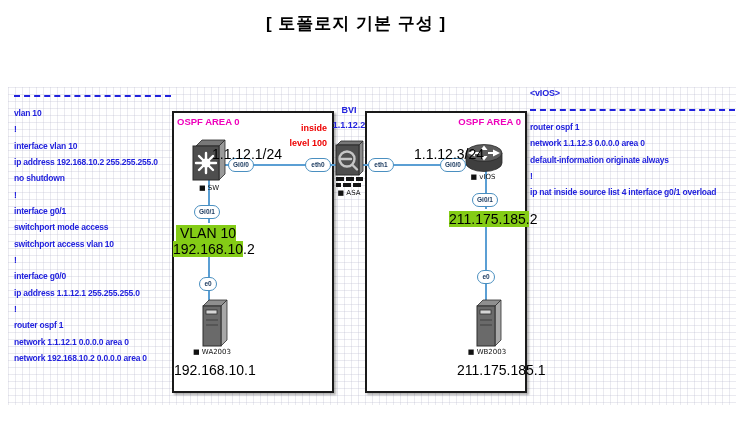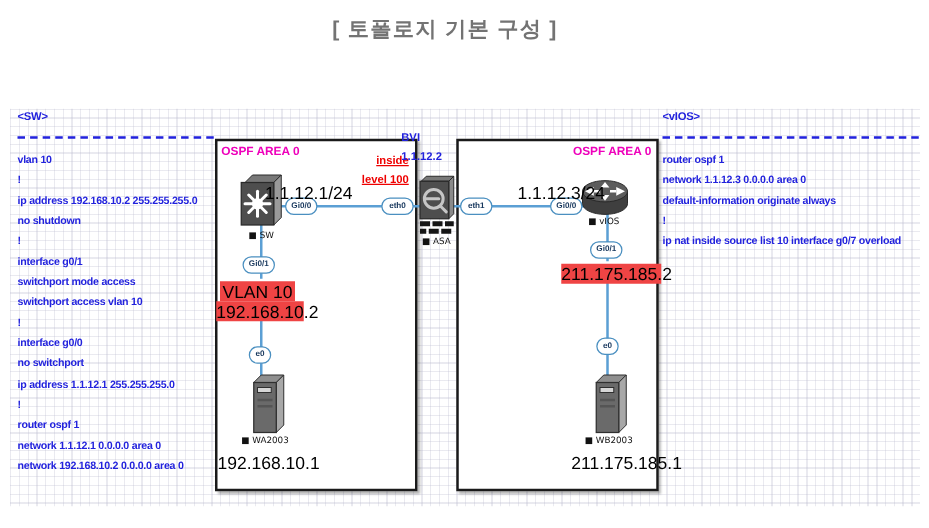--- a/index.html
+++ b/index.html
@@ -1,20 +1,20 @@
 <!DOCTYPE html>
 <html><head>
 <meta charset="utf-8">
 <style>
   * { margin:0; padding:0; box-sizing:border-box; }
   body { background:#fff; font-family:"Liberation Sans", sans-serif; }
   #stage { position:relative; width:743px; height:422px; background:#fff; overflow:hidden; }
 
   .title { position:absolute; top:12px; left:0; width:712px; text-align:center;
-           font-size:17px; font-weight:bold; color:#737373; letter-spacing:1px; }
+           font-size:17px; font-weight:bold; color:#000000; letter-spacing:1px; }
 
   .grid { position:absolute; left:8px; top:87px; width:728px; height:318px;
           background-image:
             repeating-linear-gradient(to right,  rgba(185,185,205,0.30) 0 1px, transparent 1px 7px),
             repeating-linear-gradient(to bottom, rgba(185,185,205,0.30) 0 1px, transparent 1px 7px); }
 
   .cfg { position:absolute; top:88px; color:#2222dd; font-size:8.5px; font-weight:bold;
          letter-spacing:-0.2px; }
   .cfg-heading { height:14px; font-size:9px; }
   .cfg-dash { border-top:2px dashed #2222dd; margin:7px 0 8px 0; }
@@ -38,72 +38,71 @@
 
   .port { position:absolute; width:26px; height:14px; background:#fff;
           border:1.5px solid #4a8fc0; border-radius:8px; color:#16365c;
           font-size:6.5px; font-weight:bold; text-align:center; line-height:11px; }
   .port.small { width:18px; }
 
   .dev-label { position:absolute; font-size:7px; font-weight:normal; color:#111; text-align:center;
                font-family:"DejaVu Sans", sans-serif; white-space:nowrap; }
   .ip-label  { position:absolute; font-size:14px; font-weight:normal; color:#000;
                text-align:center; white-space:nowrap; }
-  .ip-label.masked { background:#ef4444; }
+  .ip-label.masked { background:#84cc16;text-align:right; }
 
   .red-label  { position:absolute; top:121px; font-size:9px; font-weight:bold; color:#ee0000; line-height:15px; }
-  #inside-label  { left:277px; width:50px; text-align:right;text-decoration:underline; }
+  #inside-label  { left:277px; width:50px; text-align:right; }
   #outside-label { left:368px; width:60px; text-align:left; }
   .blue-label { position:absolute; font-size:9px; font-weight:bold; color:#2222dd;
-                line-height:15px; }
+                text-align:center; line-height:15px; }
   #bvi-label { left:321px; top:103px; width:56px; }
 
   .icon { position:absolute; }
 </style>
 </head>
 <body>
 
 <div id="stage">
 
   <div class="title">[ 토폴로지 기본 구성 ]</div>
 
   <div class="grid"></div>
 
   <div class="cfg" id="sw-config">
-    <div class="cfg-heading">&lt;SW&gt;</div>
     <div class="cfg-dash"></div>
     <div class="cfg-lines">
         <div>vlan 10</div>
         <div>!</div>
+        <div>interface vlan 10</div>
         <div>ip address 192.168.10.2 255.255.255.0</div>
         <div>no shutdown</div>
         <div>!</div>
         <div>interface g0/1</div>
         <div>switchport mode access</div>
         <div>switchport access vlan 10</div>
         <div>!</div>
         <div>interface g0/0</div>
-        <div>no switchport</div>
         <div>ip address 1.1.12.1 255.255.255.0</div>
         <div>!</div>
         <div>router ospf 1</div>
         <div>network 1.1.12.1 0.0.0.0 area 0</div>
         <div>network 192.168.10.2 0.0.0.0 area 0</div>
       </div>
   </div>
 
   <div class="cfg" id="vios-config">
     <div class="cfg-heading">&lt;vIOS&gt;</div>
     <div class="cfg-dash"></div>
     <div class="cfg-lines">
         <div>router ospf 1</div>
         <div>network 1.1.12.3 0.0.0.0 area 0</div>
         <div>default-information originate always</div>
         <div>!</div>
-        <div>ip nat inside source list 10 interface g0/7 overload</div>
+        <div>ip nat inside source list 4 interface g0/1 overload</div>
       </div>
   </div>
 
   <div class="area-box" id="left-box"></div>
   <div class="area-box" id="right-box"></div>
 
   <div class="ospf-label" id="ospf-left">OSPF AREA 0</div>
   <div class="ospf-label" id="ospf-right">OSPF AREA 0</div>
 
   <div class="hlink"></div>

